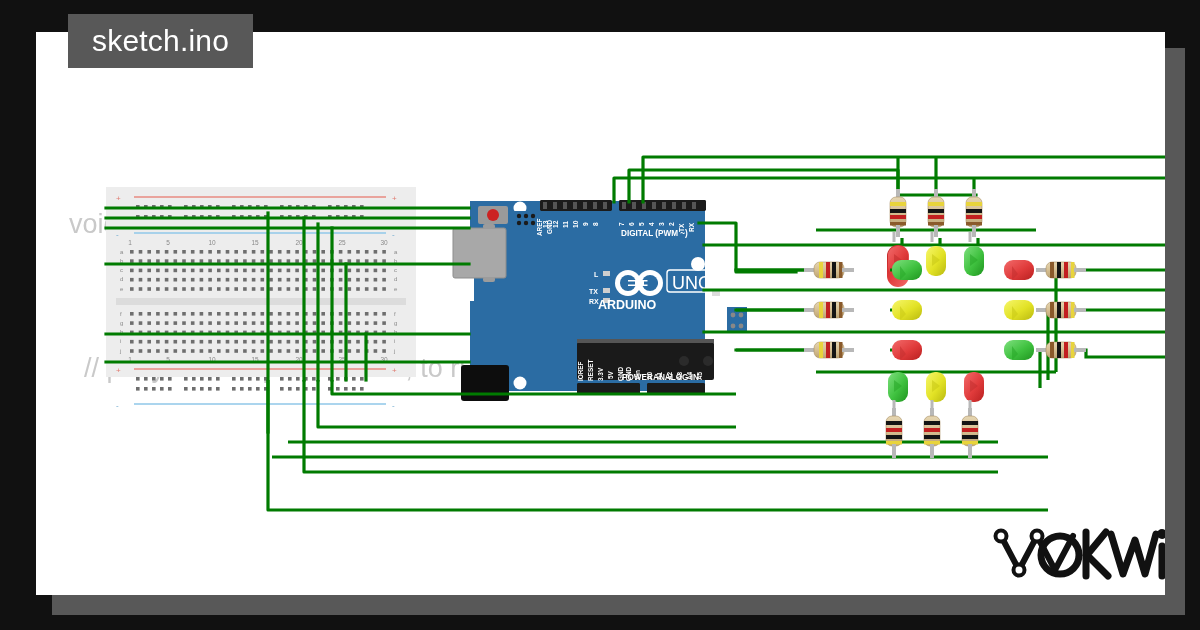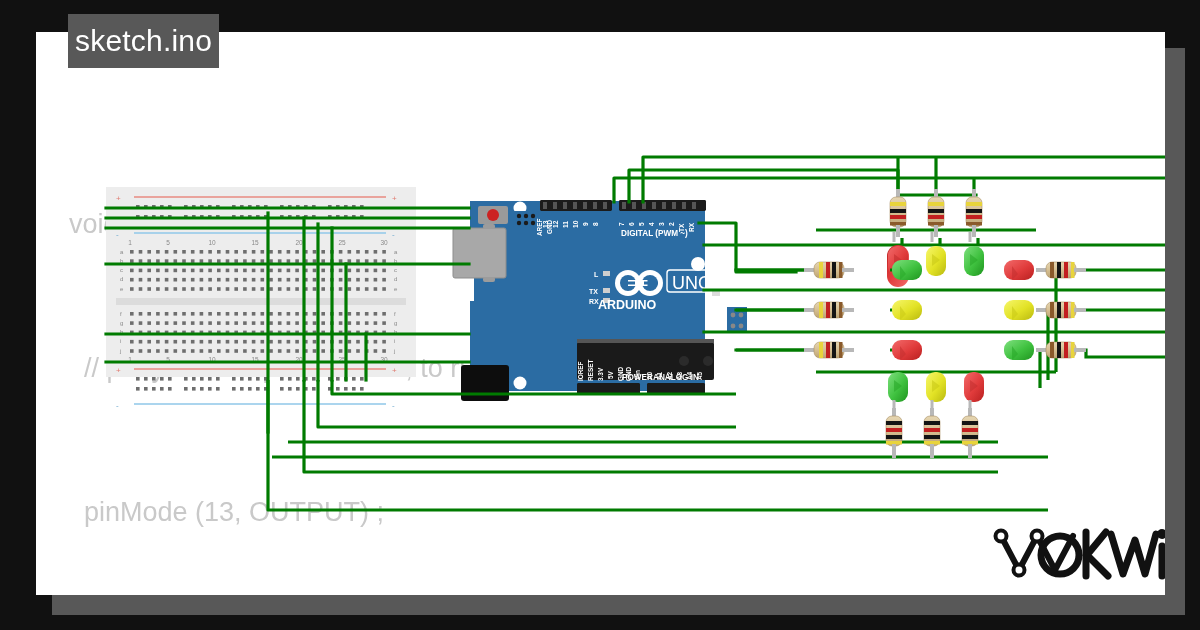--- a/index.html
+++ b/index.html
@@ -7,21 +7,21 @@
 
   #stage{position:relative;width:1200px;height:630px;background:#111111;overflow:hidden;}
 
   
   #shadow{position:absolute;left:52px;top:48px;width:1133px;height:567px;background:#585858;}
   
   #canvas{position:absolute;left:36px;top:32px;width:1129px;height:563px;background:#ffffff;overflow:hidden;}
 
   
   #title-badge{position:absolute;left:68px;top:14px;height:54px;background:#585858;
-     display:flex;align-items:center;padding:0 7px;z-index:40;}
+     display:flex;align-items:center;padding:0 24px;z-index:40;}
   #title-badge span{color:#ffffff;font-size:30px;line-height:1;letter-spacing:.2px;}
 
   
   #code{position:absolute;left:33px;top:72px;width:1100px;z-index:1;
         color:#c9c9c9;font-size:27px;line-height:48px;white-space:pre;pointer-events:none;}
   #code .ln{display:block;height:48px;}
 
   
   #schematic{position:absolute;left:0;top:0;width:1129px;height:563px;z-index:2;}
   #schematic svg{display:block;}
@@ -31,21 +31,20 @@
 
 <div id="stage">
 
   <div id="shadow"></div>
 
   <div id="canvas">
 
     <div id="code">
       <span class="ln">void setup() {</span>
       <span class="ln">  // put your setup code here, to run once:</span>
-      <span class="ln">  pinMode (13, OUTPUT) ;</span>
       
       
       
       
       
       
       
       
     </div>
 

